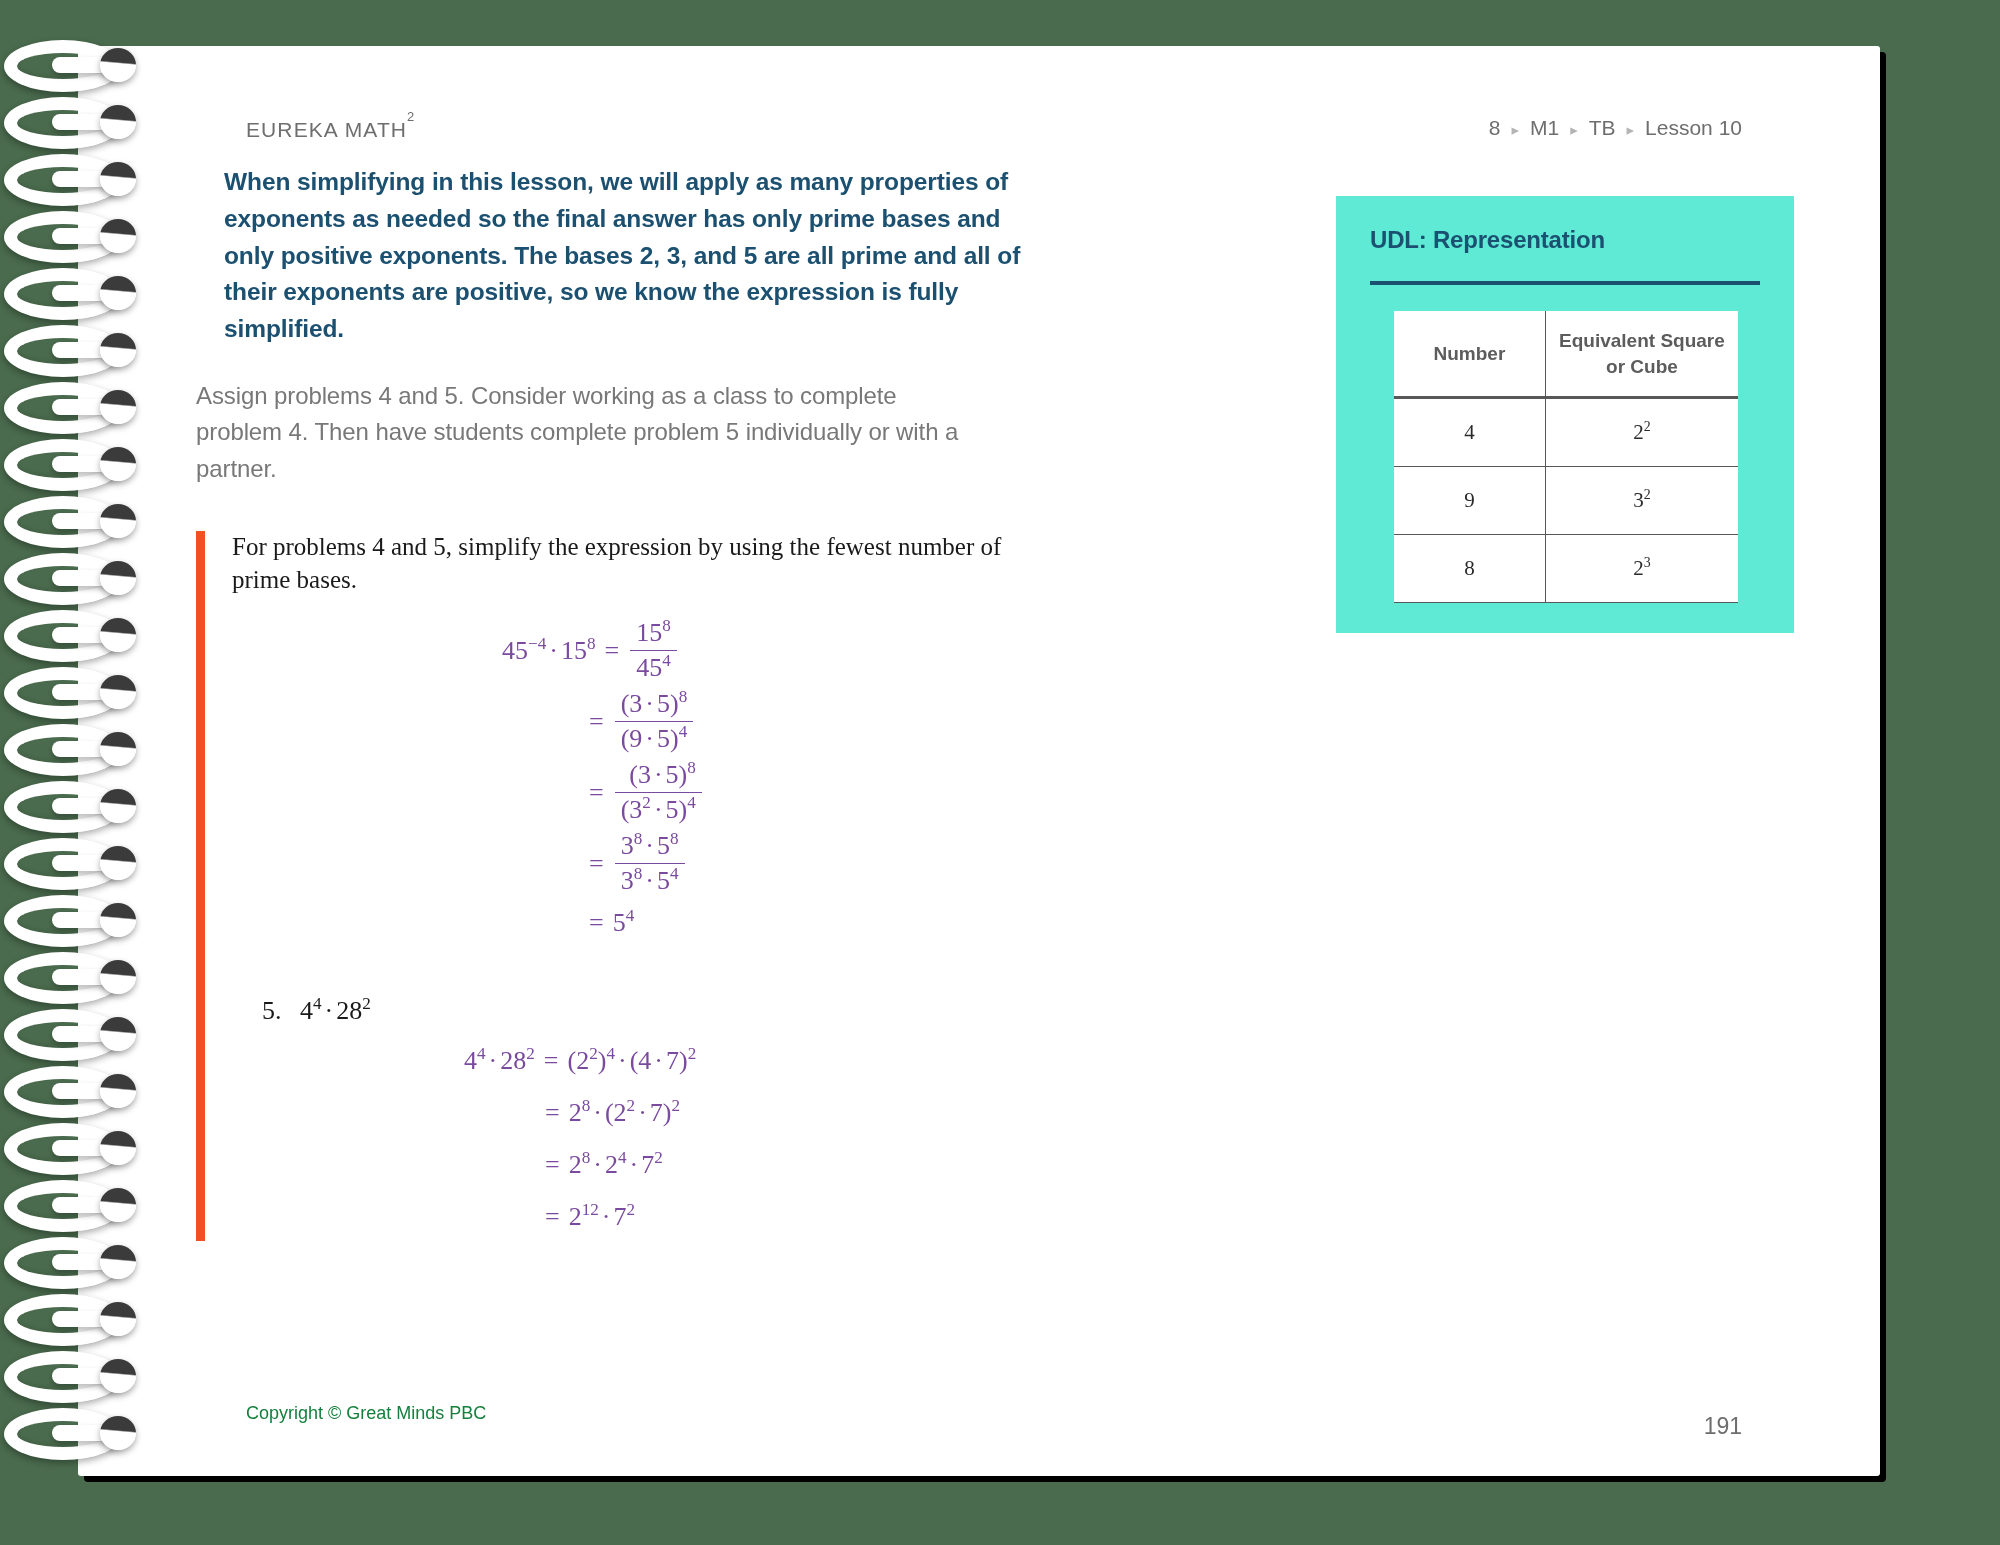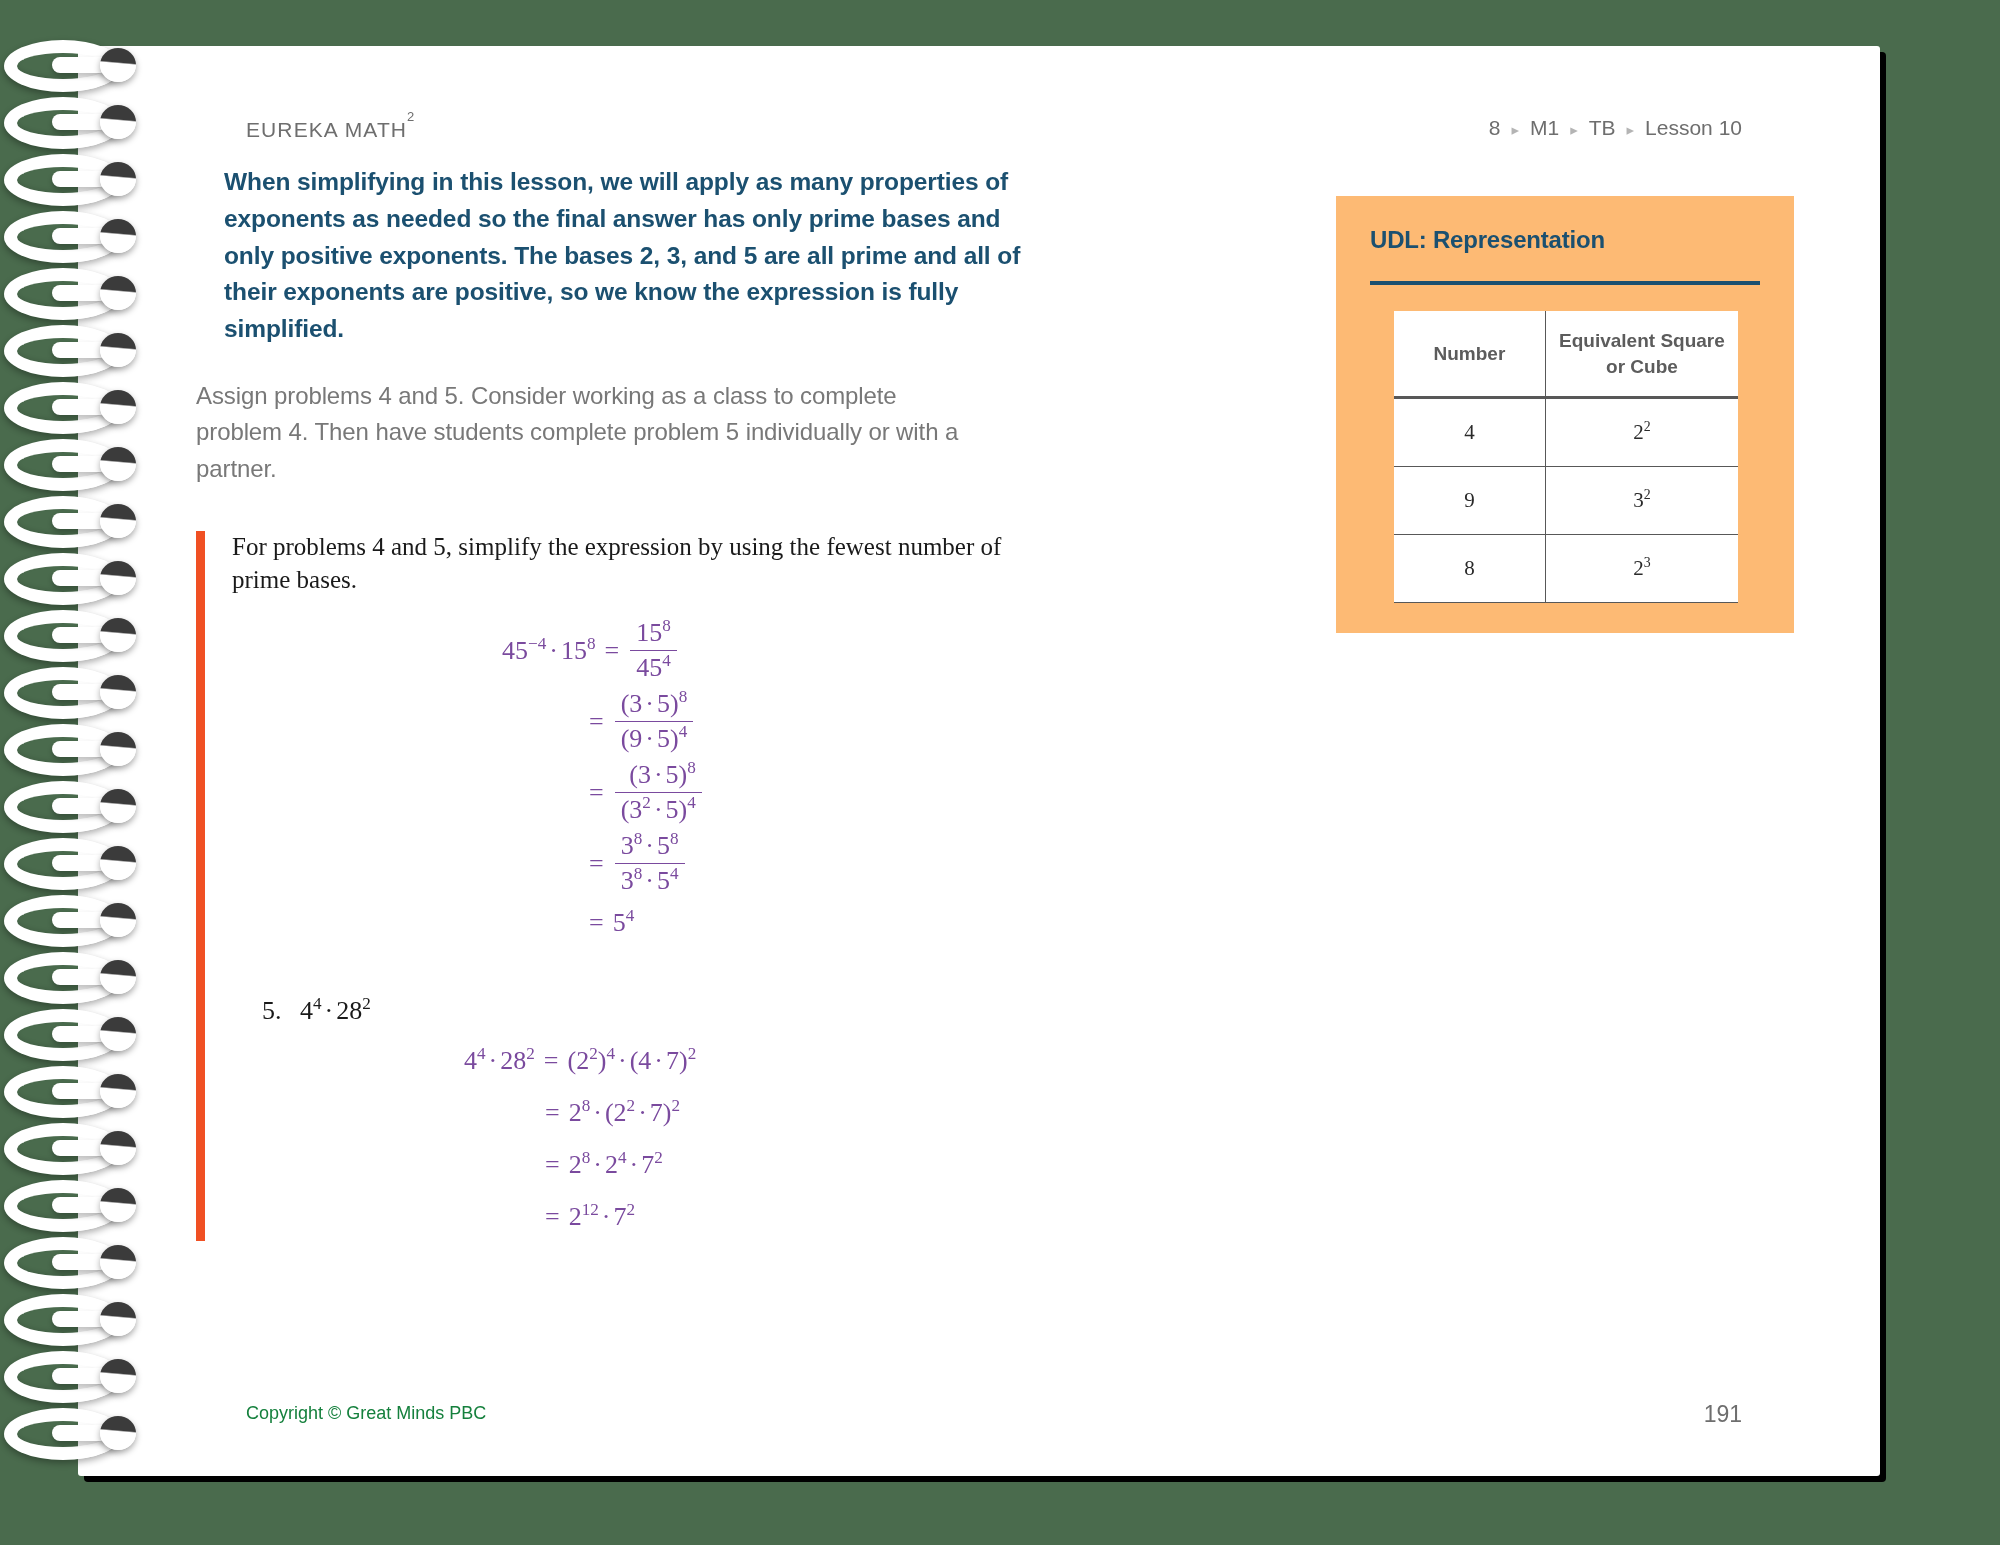--- a/index.html
+++ b/index.html
@@ -196,21 +196,21 @@
   .frac .den-part { padding: 2px 6px 0 6px; white-space: nowrap; border-top: 1.6px solid #7A4A9E; }
 
   sup { font-size: 0.66em; vertical-align: super; line-height: 0; }
   .dot { padding: 0 3px; }
 
   
   #udl {
     position: absolute;
     left: 1258px; top: 150px;
     width: 458px;
-    background: #fdba74;
+    background: #5eead4;
     padding: 30px 34px 30px 34px;
   }
   #udl-title {
     color: #1b5070;
     font-weight: bold;
     font-size: 24px;
     letter-spacing: -0.2px;
   }
   #udl-divider {
     margin-top: 27px;
@@ -258,21 +258,21 @@
 
   
   #copyright {
     position: absolute;
     left: 168px; bottom: 52px;
     font-size: 18px;
     color: #15803d;
   }
   #page-number {
     position: absolute;
-    right: 138px; bottom: 48px;
+    right: 138px; bottom: 36px;
     font-size: 23px;
     color: #6e6e6e;
   }
 </style>
 </head>
 <body>
 
 <div id="book">
 
   <div id="page-shadow"></div>

